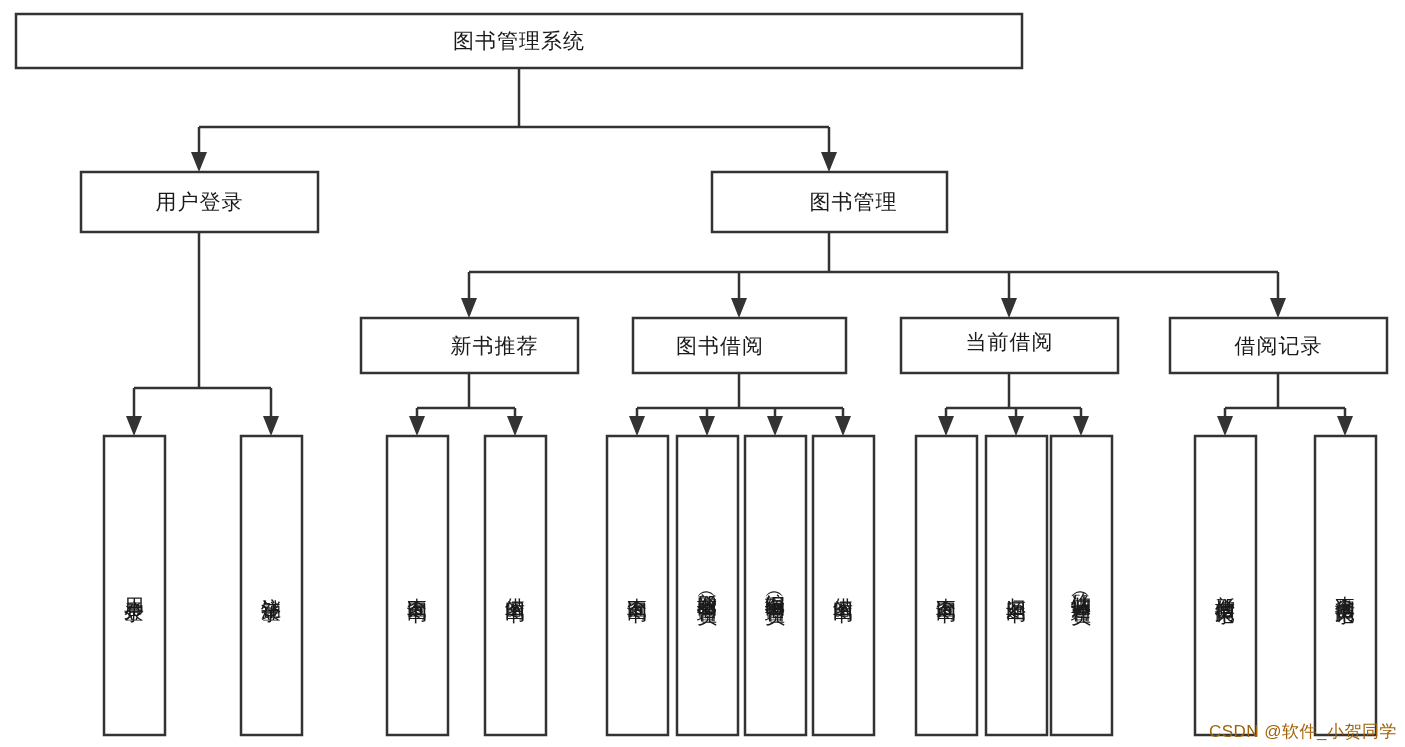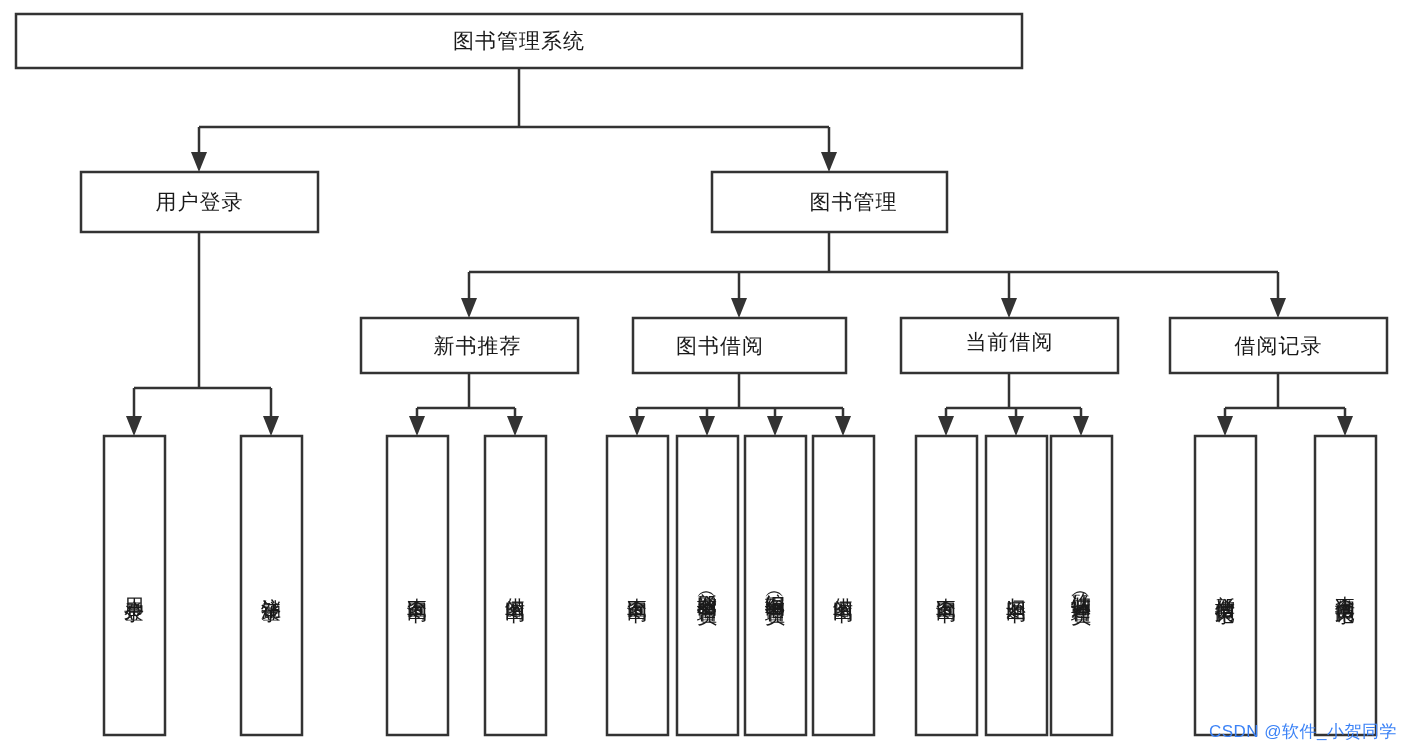--- a/index.html
+++ b/index.html
@@ -60,21 +60,21 @@
     text-orientation: upright;
     letter-spacing: 2px;
     line-height: 1;
     pointer-events: none;
   }
   .watermark {
     position: absolute;
     right: 8px;
     bottom: 4px;
     font-size: 17px;
-    color: #3b82f6;
+    color: #a16207;
     letter-spacing: 0.5px;
     white-space: nowrap;
   }
 </style>
 </head>
 <body>
 
 <div id="diagram-root">
 
   <svg id="tree-svg" viewBox="0 0 1405 747">
@@ -154,21 +154,21 @@
         <rect x="1051" y="436" width="61" height="299" class="node-box"></rect>
         <rect x="1195" y="436" width="61" height="299" class="node-box"></rect>
         <rect x="1315" y="436" width="61" height="299" class="node-box"></rect>
       </g>
   </svg>
 
   <div id="label-layer">
       <div class="node-label-h" style="left: 16px; top: 14px; width: 1006px; height: 54px;">图书管理系统</div>
       <div class="node-label-h" style="left: 81px; top: 172px; width: 237px; height: 60px;">用户登录</div>
       <div class="node-label-h" style="left: 736px; top: 172px; width: 235px; height: 60px;">图书管理</div>
-      <div class="node-label-h" style="left: 361px; top: 318px; width: 233px; height: 55px;">新书推荐</div>
+      <div class="node-label-h" style="left: 378px; top: 318px; width: 233px; height: 55px;">新书推荐</div>
       <div class="node-label-h" style="left: 633px; top: 318px; width: 174px; height: 55px;">图书借阅</div>
       <div class="node-label-h" style="left: 901px; top: 318px; width: 217px; height: 48px;">当前借阅</div>
       <div class="node-label-h" style="left: 1170px; top: 318px; width: 217px; height: 55px; border-radius: 8px;">借阅记录</div>
       <div class="node-label-v" style="left: 104px; top: 436px; width: 61px; height: 299px;">用户登录</div>
       <div class="node-label-v" style="left: 241px; top: 436px; width: 61px; height: 299px;">注销登录</div>
       <div class="node-label-v" style="left: 387px; top: 436px; width: 61px; height: 299px;">查询图书</div>
       <div class="node-label-v" style="left: 485px; top: 436px; width: 61px; height: 299px;">借阅图书</div>
       <div class="node-label-v" style="left: 607px; top: 436px; width: 61px; height: 299px;">查询图书</div>
       <div class="node-label-v" style="left: 677px; top: 436px; width: 61px; height: 299px;">新增图书（管理员）</div>
       <div class="node-label-v" style="left: 745px; top: 436px; width: 61px; height: 299px;">编辑图书（管理员）</div>

